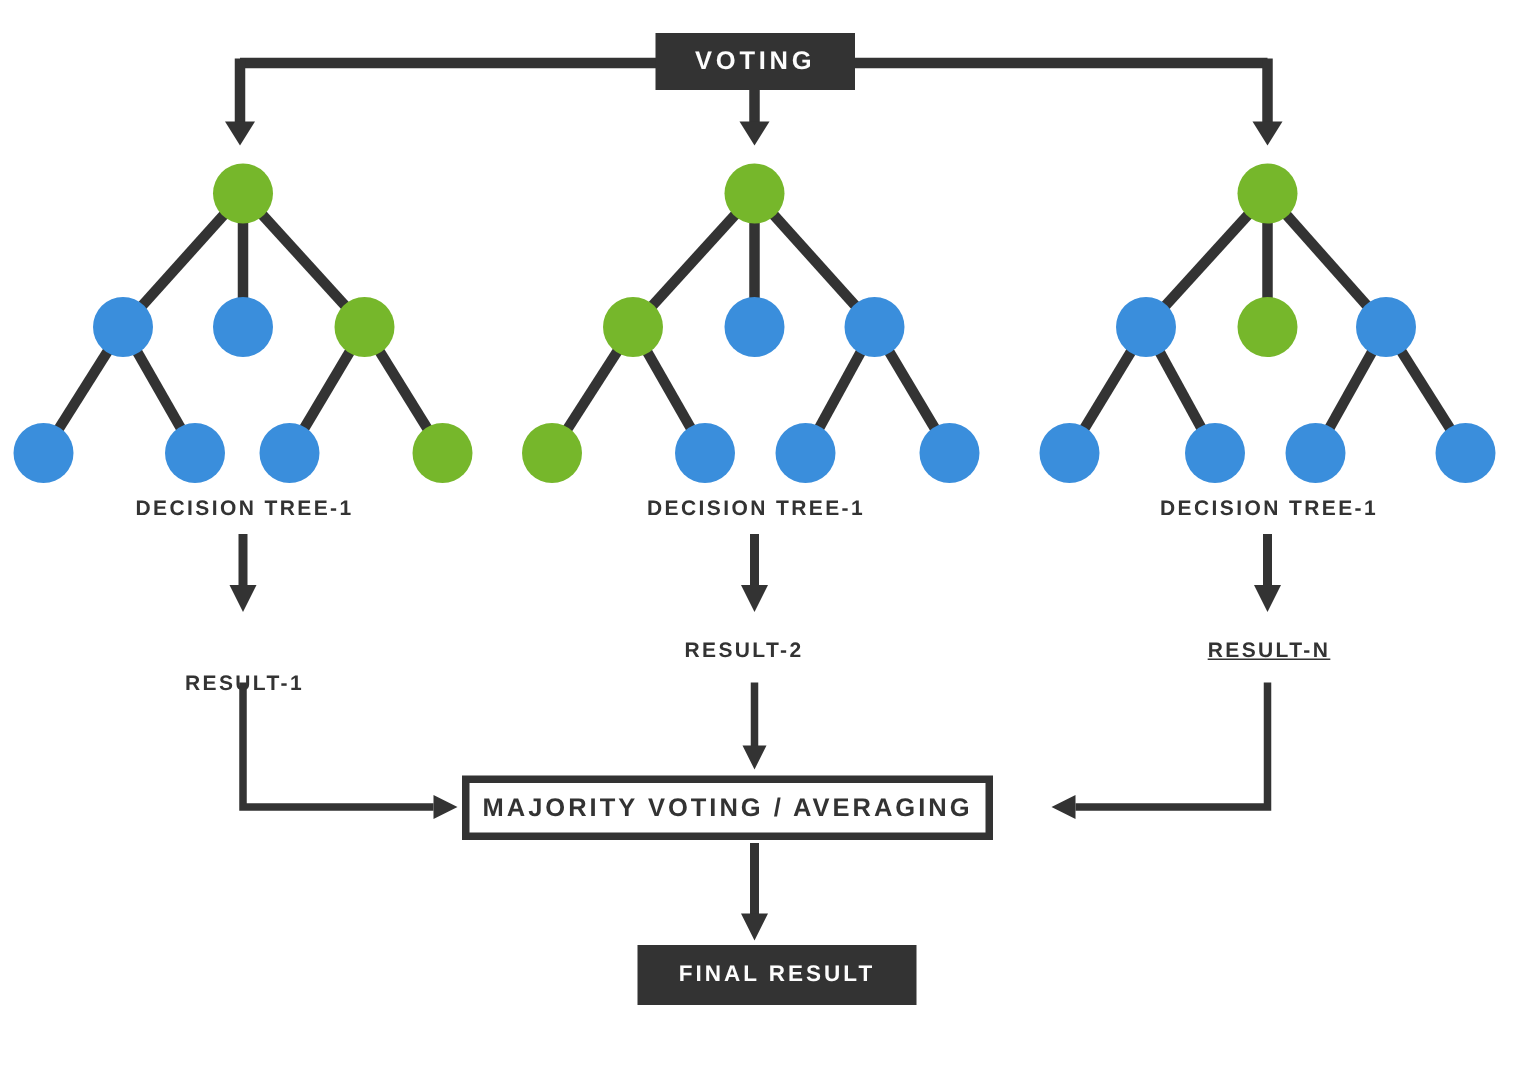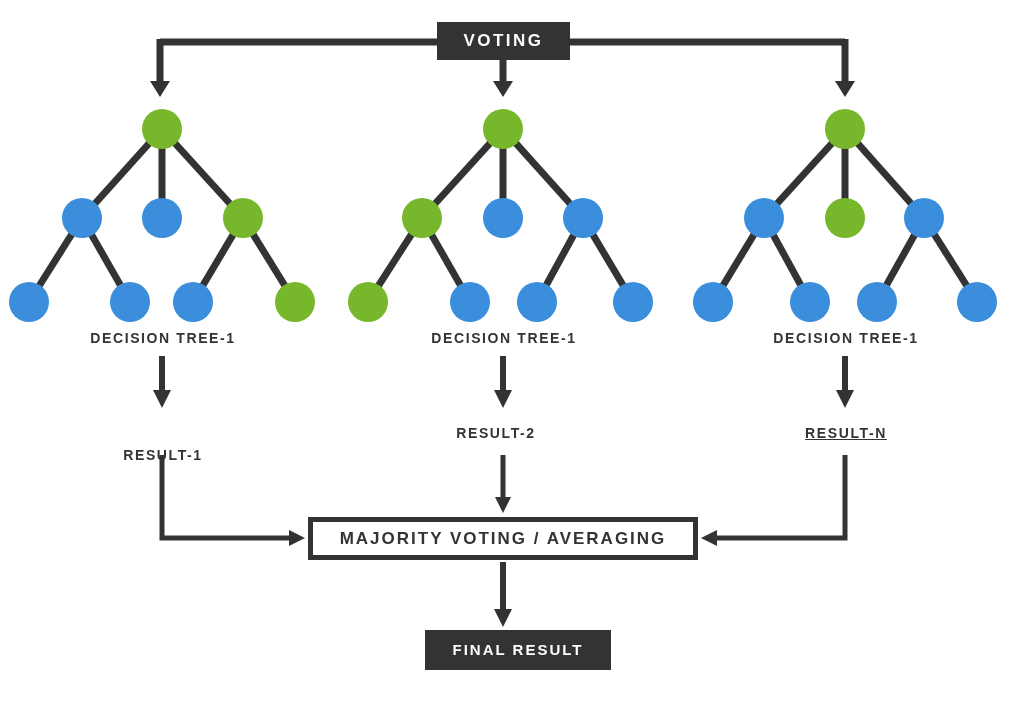--- a/index.html
+++ b/index.html
@@ -17,21 +17,21 @@
     color:var(--dark); font-weight:bold; font-size:14px;
     letter-spacing:1.6px; white-space:nowrap; text-align:center;
   }
   .box {
     position:absolute; box-sizing:border-box; text-align:center;
     font-weight:bold; white-space:nowrap;
   }
   .box.dark  { background:var(--dark); color:#fdfdfd; }
   .box.frame { background:var(--bg); border:5px solid var(--dark); color:var(--dark); }
   .dataset-box { left:437px; top:22px;  width:133px; height:38px; line-height:38px; font-size:17px; letter-spacing:2.5px; }
-  .voting-box  { left:308px; top:517px; width:390px; height:43px; line-height:33px; font-size:17px; letter-spacing:2px; }
+  .voting-box  { left:308px; top:517px; width:354px; height:43px; line-height:33px; font-size:17px; letter-spacing:2px; }
   .final-box   { left:425px; top:630px; width:186px; height:40px; line-height:40px; font-size:15px; letter-spacing:2px; }
 </style>
 </head>
 <body>
 
 <div class="stage">
 
   <svg width="1010" height="716" viewBox="0 0 1010 716">
 
     <line x1="160" y1="42" x2="845" y2="42" stroke-width="7"></line>

